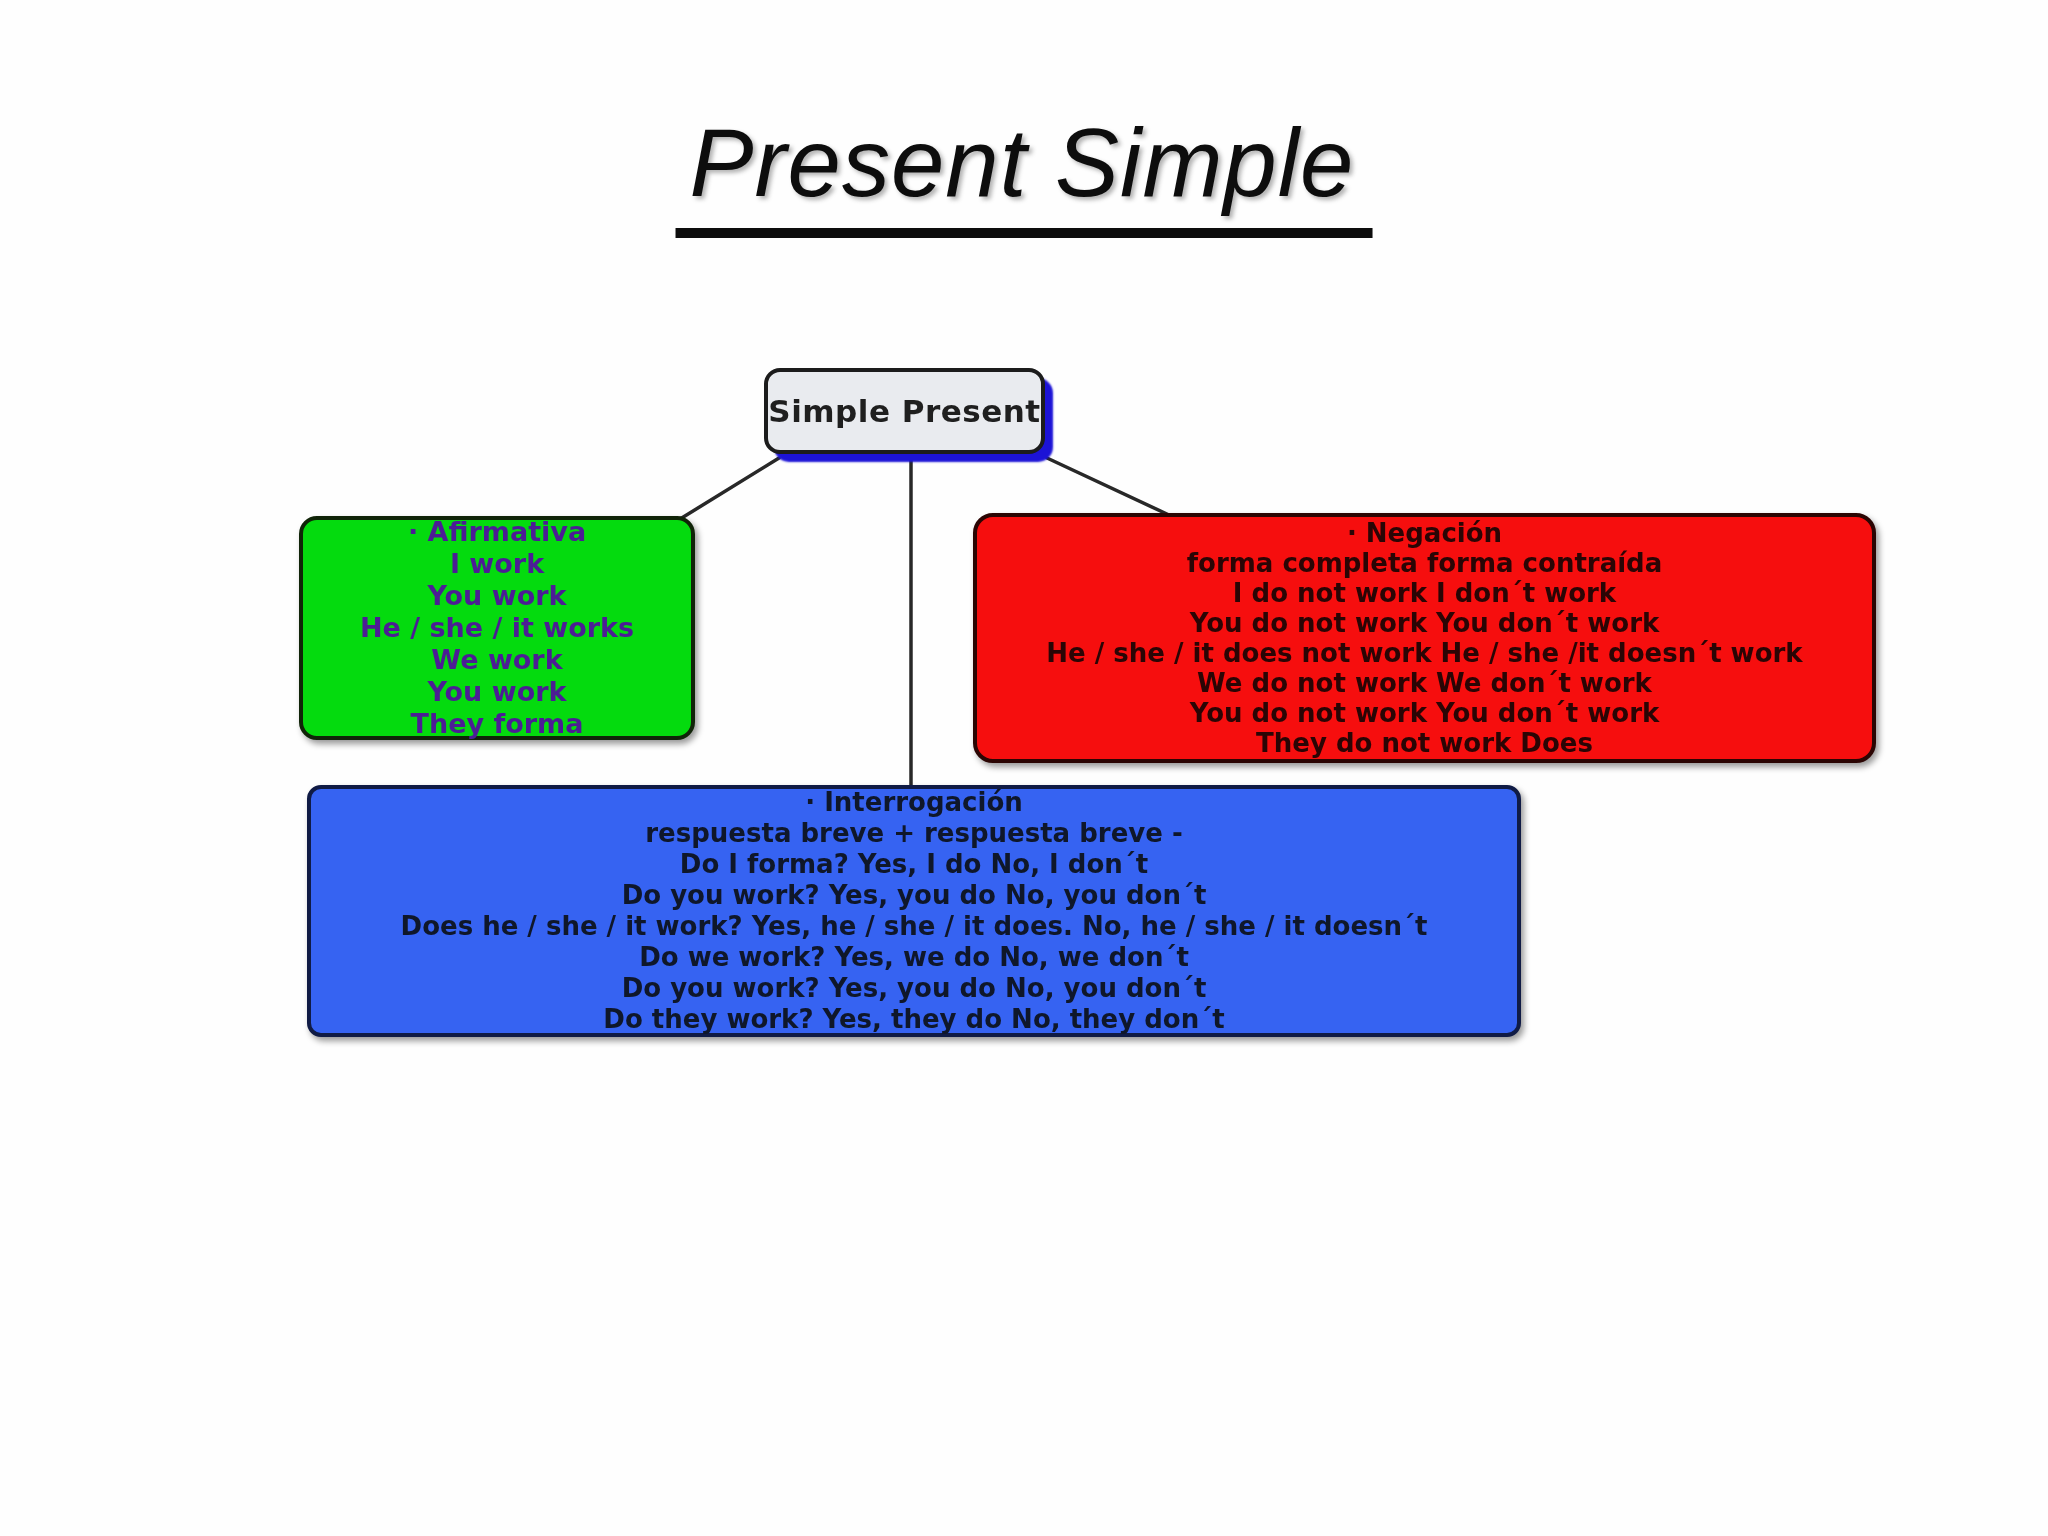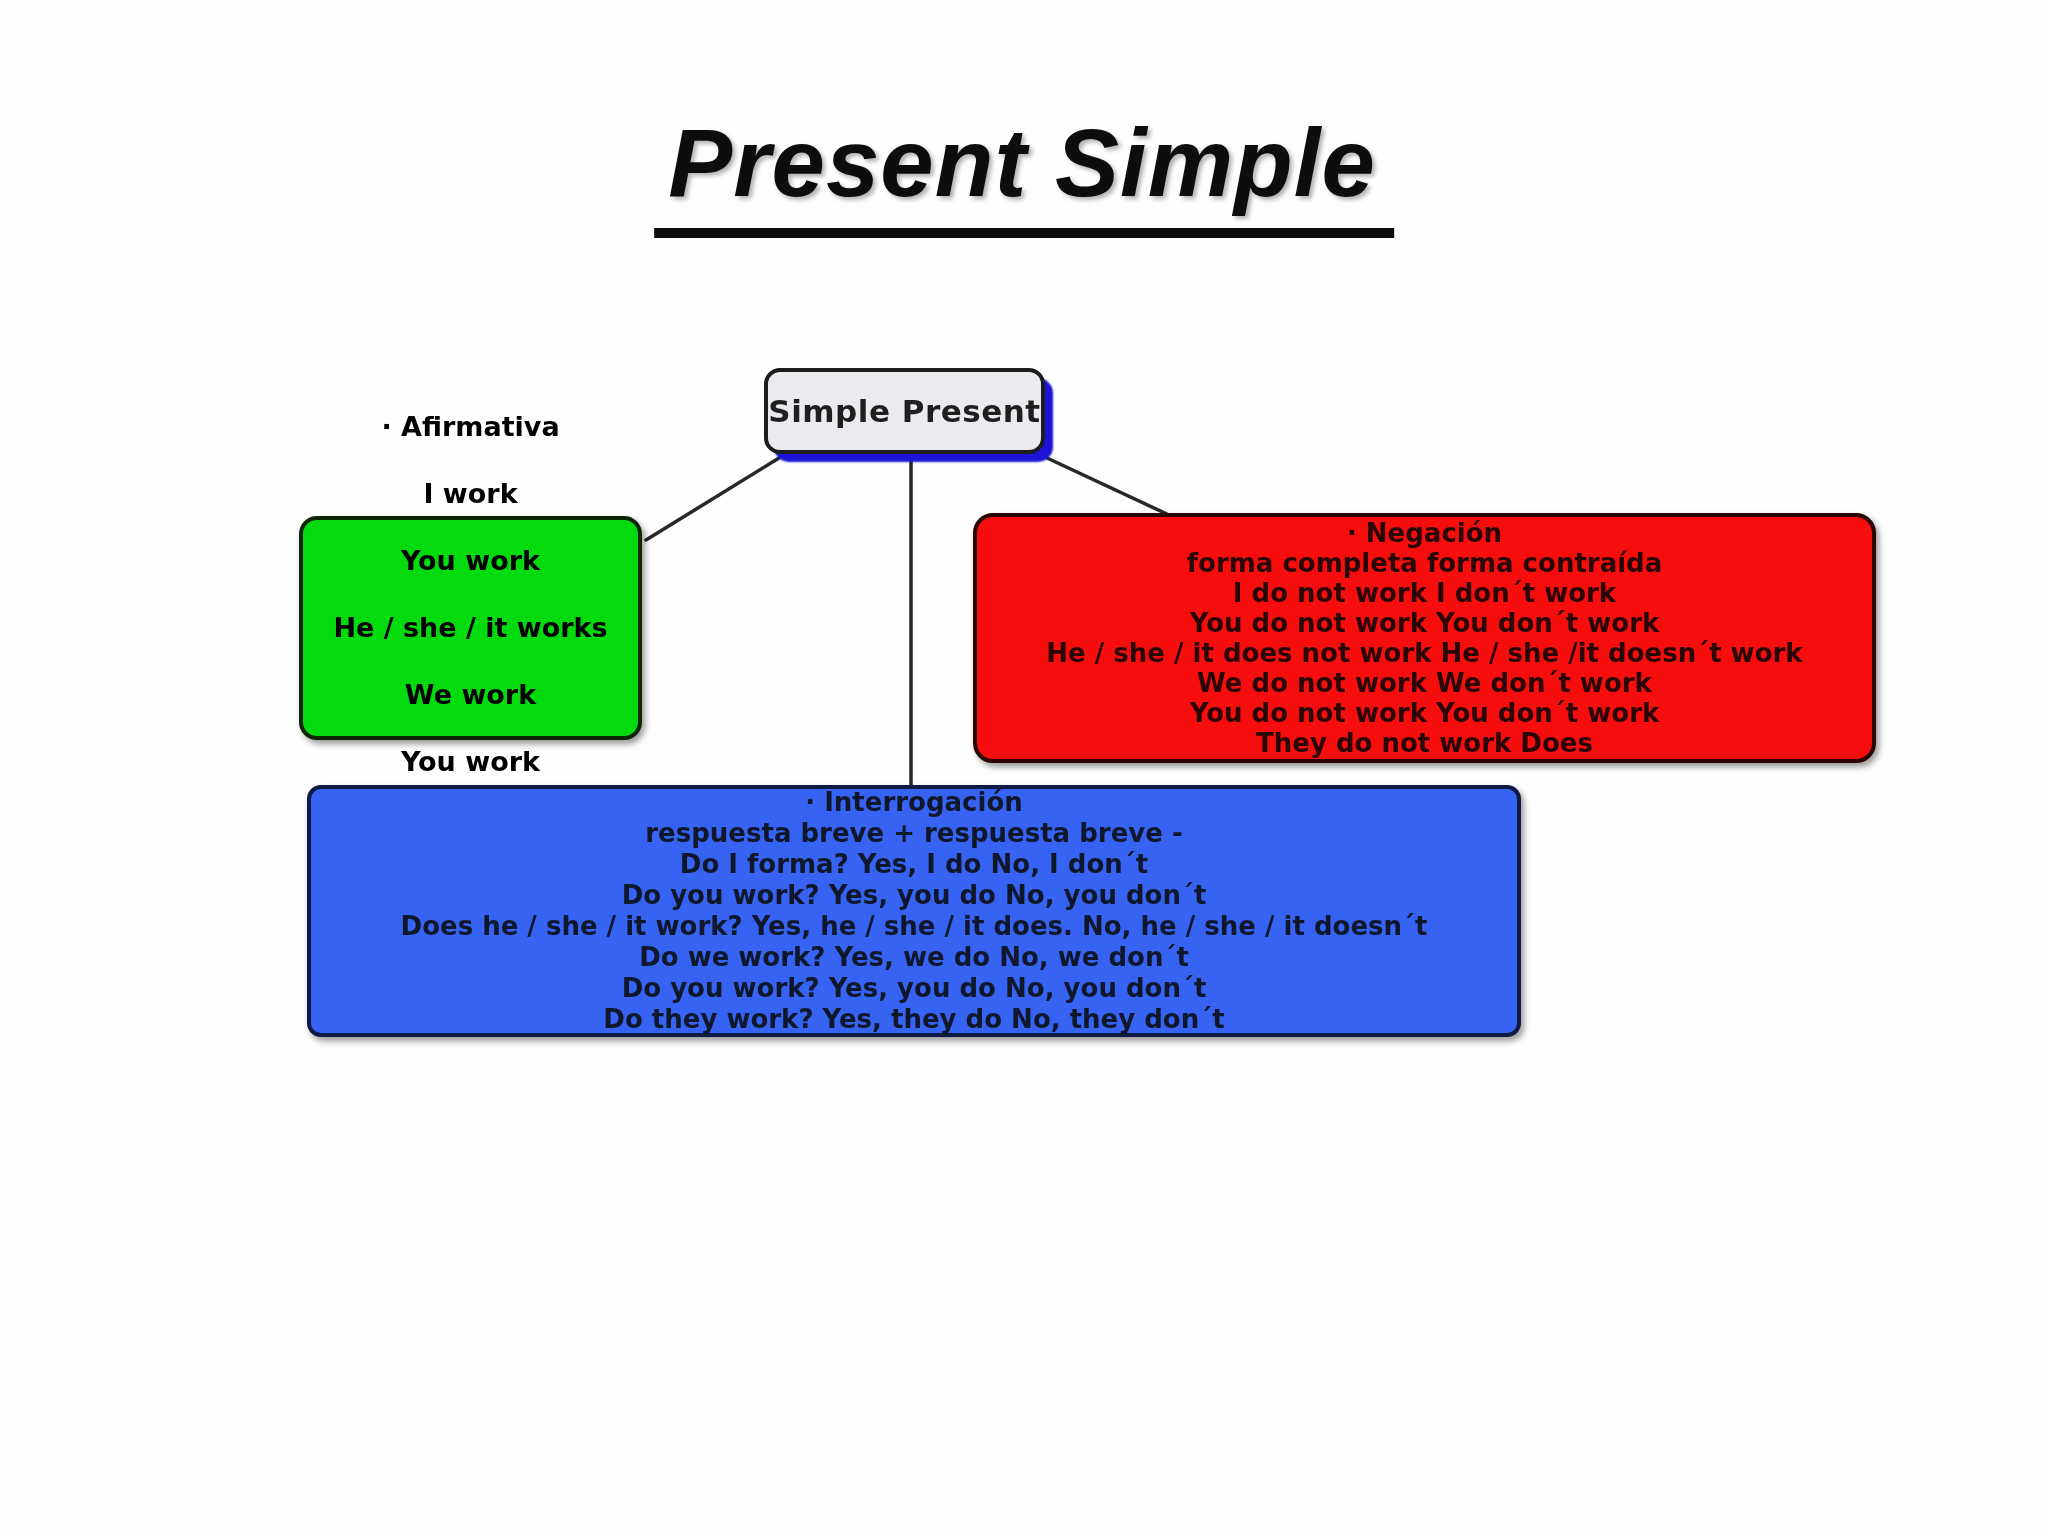--- a/index.html
+++ b/index.html
@@ -15,21 +15,21 @@
     overflow: hidden;
     font-family: "DejaVu Sans", "Liberation Sans", sans-serif;
   }
   .title {
     position: absolute;
     top: 108px;
     left: 50%;
     transform: translateX(-50%);
     font-family: "Liberation Sans", sans-serif;
     font-size: 96px;
-    font-weight: bold;
+    font-weight: normal;
     font-style: italic;
     color: #0d0d0d;
     letter-spacing: 1px;
     padding: 0 18px 10px 14px;
     border-bottom: 10px solid #0d0d0d;
     text-shadow: 3px 3px 4px rgba(40,40,40,0.35);
     white-space: nowrap;
   }
   .connectors {
     position: absolute;
@@ -65,31 +65,30 @@
     border-radius: 16px;
     box-shadow: 9px 9px 2px -1px #1c13d6;
     font-size: 31px;
     font-weight: bold;
     color: #1f1f1f;
     letter-spacing: 0.5px;
   }
   .affirmative-node {
     left: 299px;
     top: 516px;
-    width: 343px;
+    width: 396px;
     height: 224px;
     background: #04db0e;
     border: 4px solid #102408;
     border-radius: 18px;
     box-shadow: 3px 4px 6px rgba(0,0,0,0.40);
-    color: #000000;
+    color: #4c1d95;
     font-size: 27px;
     font-weight: bold;
     line-height: 32px;
-    gap: 35px;
   }
   .negation-node {
     left: 973px;
     top: 513px;
     width: 903px;
     height: 250px;
     background: #f60e0e;
     border: 4px solid #2b0503;
     border-radius: 20px;
     box-shadow: 3px 4px 6px rgba(0,0,0,0.40);

